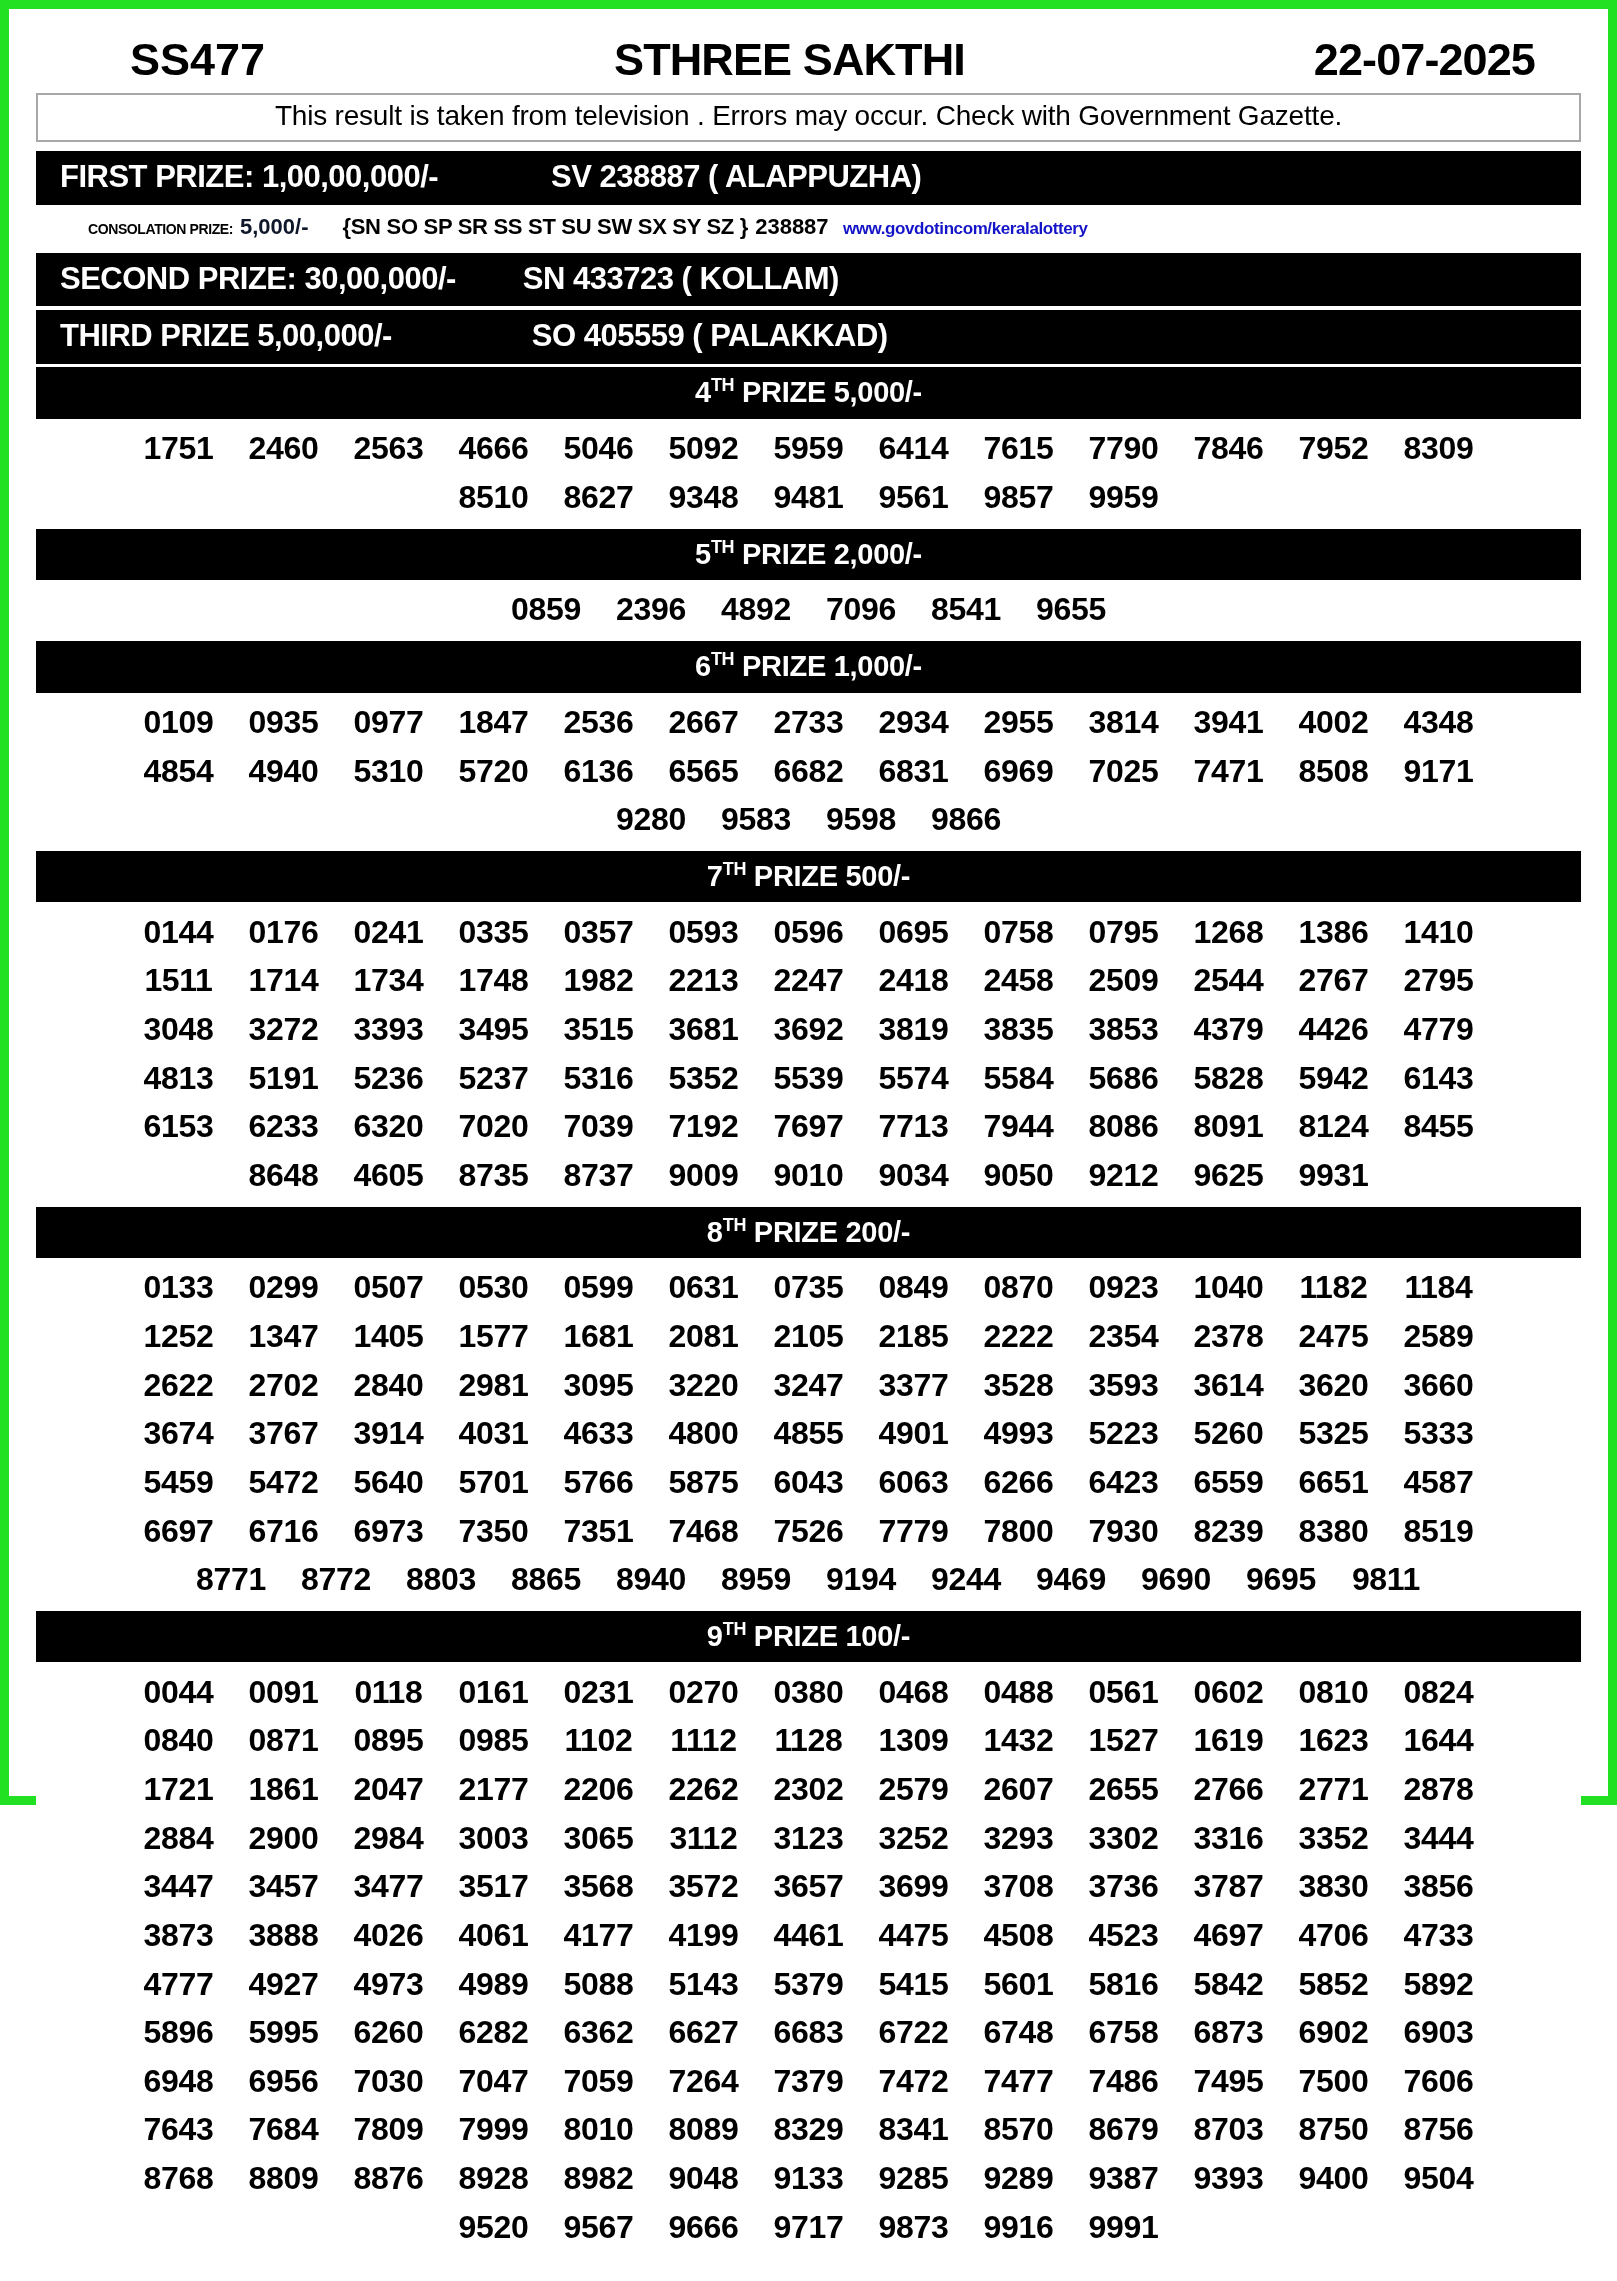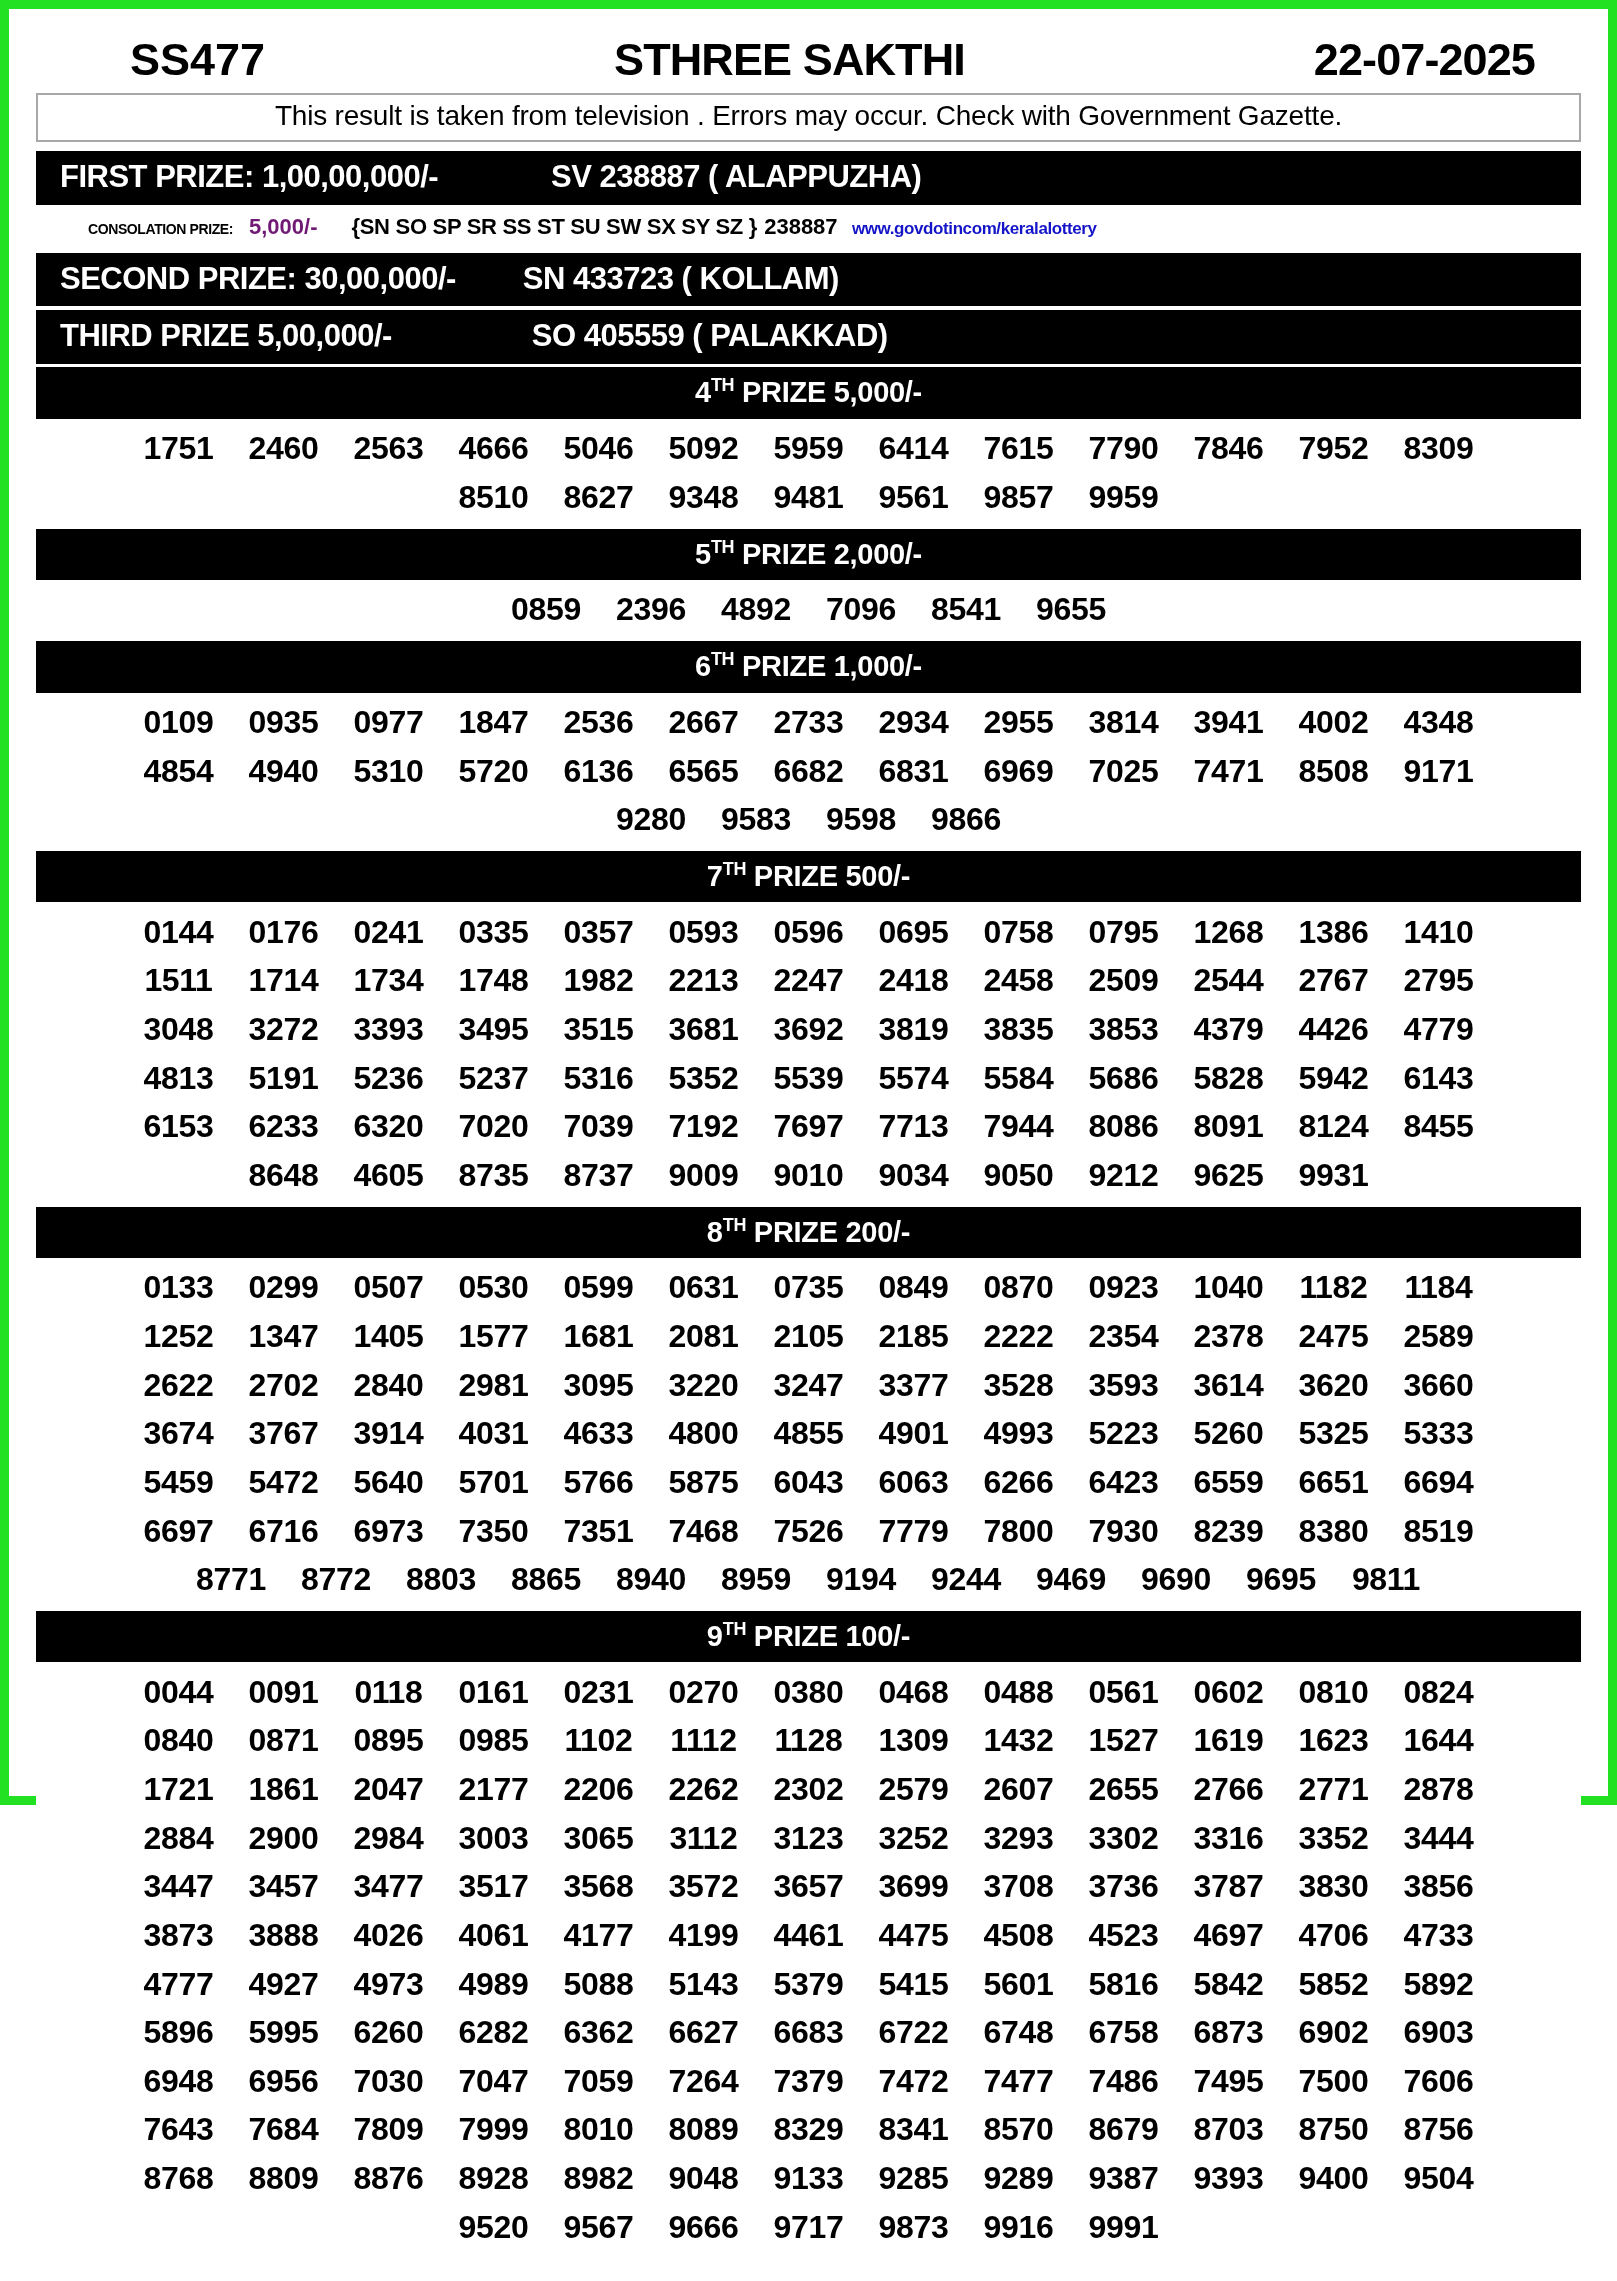--- a/index.html
+++ b/index.html
@@ -94,21 +94,21 @@
   .consolation {
     display: flex;
     align-items: baseline;
     background: #ffffff;
     padding: 9px 0 9px 24px;
     font-weight: bold;
     color: #000;
     white-space: nowrap;
   }
   .cons-label { font-size: 14px; letter-spacing: -0.4px; margin-left: 28px; }
-  .cons-amount { font-size: 22px; color: #701a75; margin-left: 16px; }
+  .cons-amount { font-size: 22px; color: #0f172a; margin-left: 7px; }
   .cons-series { font-size: 22px; margin-left: 34px; letter-spacing: -0.3px; }
   .cons-num { font-size: 22px; margin-left: 7.1px; }
   .cons-site {
     font-size: 17px;
     color: #1414c8;
     margin-left: 14.3px;
     text-decoration: none;
     letter-spacing: -0.4px;
   }
 
@@ -432,21 +432,21 @@
             <span>5640</span>
             <span>5701</span>
             <span>5766</span>
             <span>5875</span>
             <span>6043</span>
             <span>6063</span>
             <span>6266</span>
             <span>6423</span>
             <span>6559</span>
             <span>6651</span>
-            <span>6694</span>
+            <span>4587</span>
           </div>
           <div class="numrow">
             <span>6697</span>
             <span>6716</span>
             <span>6973</span>
             <span>7350</span>
             <span>7351</span>
             <span>7468</span>
             <span>7526</span>
             <span>7779</span>

